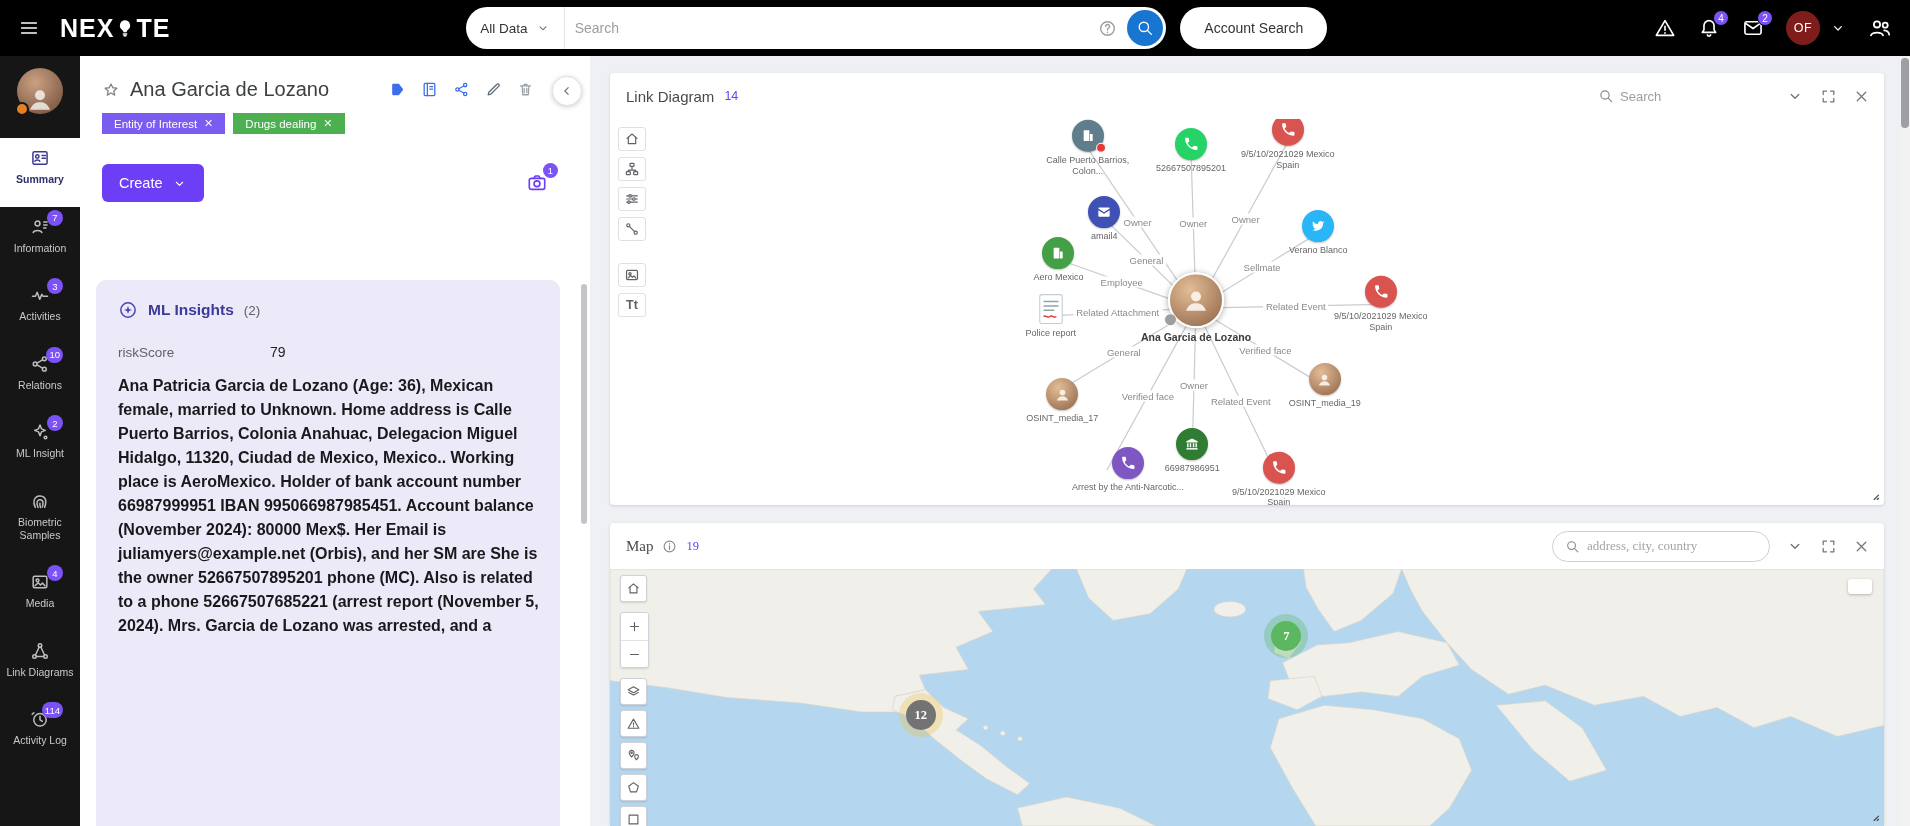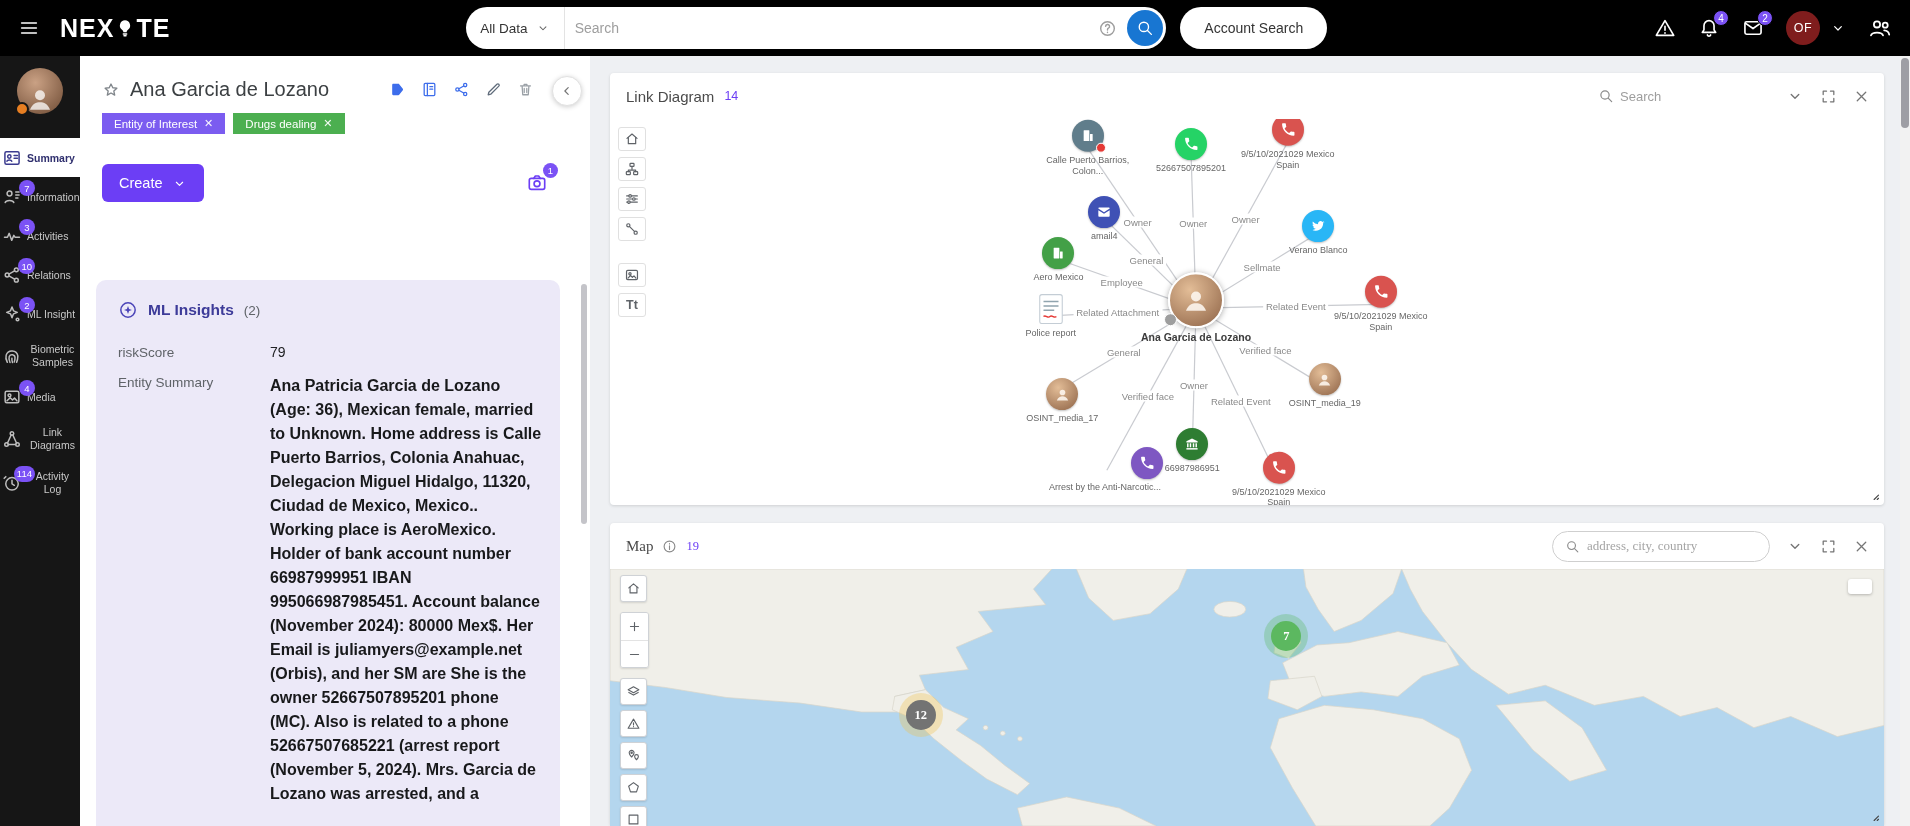--- a/index.html
+++ b/index.html
@@ -27,21 +27,21 @@
   .tb-chev { margin-left:-12px; cursor:pointer; display:flex; }
 
   
   .shell { display:flex; height:770px; }
 
   
   .sidebar { width:80px; background:#161616; flex:0 0 80px; display:flex; flex-direction:column; align-items:center; padding-top:12px; overflow:hidden; }
   .sb-avatar { position:relative; width:46px; height:46px; border-radius:50%; background:radial-gradient(circle at 40% 32%, #caa184, #6d4a33); margin-bottom:24px; cursor:pointer; flex:0 0 auto; display:flex; align-items:flex-end; justify-content:center; overflow:visible; }
   .sb-avatar .sil { color:rgba(255,255,255,.75); }
   .sb-avatar .status { position:absolute; left:-2px; bottom:-2px; width:14px; height:14px; border-radius:50%; background:#E67E22; border:2px solid #161616; }
-  .sb-item { width:100%; display:flex; flex-direction:row; align-items:center; gap:5px; padding:10px 2px 9px; cursor:pointer; }
+  .sb-item { width:100%; display:flex; flex-direction:column; align-items:center; gap:5px; padding:10px 2px 21px; cursor:pointer; }
   .sb-item .ic-wrap { position:relative; color:#bdbdbd; display:flex; }
   .sb-item .sb-label { font-size:10.5px; color:#c9c9c9; text-align:center; line-height:1.2; max-width:72px; }
   .sb-item.active { background:#fff; }
   .sb-item.active .ic-wrap { color:#3b3b8f; }
   .sb-item.active .sb-label { color:#2f2f6e; font-weight:700; }
   .sb-badge { position:absolute; top:-7px; right:-13px; background:#7B52F5; color:#fff; font-size:9.5px; min-width:16px; height:16px; border-radius:8px; display:flex; align-items:center; justify-content:center; padding:0 3px; }
 
   
   .entity-panel { width:510px; flex:0 0 510px; background:#fff; position:relative; padding-top:22px; overflow:hidden; }
   .e-head { display:flex; align-items:center; padding-left:22px; }
@@ -418,21 +418,20 @@
           </span>
         <span class="ml-title">ML Insights</span>
         <span class="ml-count">(2)</span>
       </div>
       <div class="ml-rows" id="ml-rows">
           <div class="ml-row">
             <div class="ml-label">riskScore</div>
             <div class="ml-value">79</div>
           </div>
           <div class="ml-row">
-            <div class="ml-label">Entity Summary</div>
             <div class="ml-value bold">Ana Patricia Garcia de Lozano (Age: 36), Mexican female, married to Unknown. Home address is Calle Puerto Barrios, Colonia Anahuac, Delegacion Miguel Hidalgo, 11320, Ciudad de Mexico, Mexico.. Working place is AeroMexico. Holder of bank account number 66987999951 IBAN 995066987985451. Account balance (November 2024): 80000 Mex$. Her Email is juliamyers@example.net (Orbis), and her SM are She is the owner 52667507895201 phone (MC). Also is related to a phone 52667507685221 (arrest report (November 5, 2024). Mrs. Garcia de Lozano was arrested, and a</div>
           </div>
         </div>
     </div>
     <div class="e-scrollbar"></div>
   </section>
 
   <main class="workspace">
 
     <div class="panel link">
@@ -619,21 +618,21 @@
                   <svg width="17" height="17" viewBox="0 0 24 24" fill="none" stroke="currentColor" stroke-width="1.8" stroke-linecap="round" stroke-linejoin="round">
                     <g fill="currentColor" stroke="none">
                       <circle cx="12" cy="9" r="4"></circle>
                       <path d="M4 20.5c1.6-4.6 5-6 8-6s6.4 1.4 8 6z"></path>
                     </g>
                   </svg>
                 </span>
               </div>
               <div class="g-label">OSINT_media_17</div>
             </div>
-            <div class="g-node t-phone_purple" style="left: 495px; top: 351.26px; align-items: flex-end;">
+            <div class="g-node t-phone_purple" style="left: 518px; top: 351.26px;">
               <div class="g-ic" style="background: rgb(126, 87, 194);">
                 <svg width="16" height="16" viewBox="0 0 24 24" fill="none" stroke="currentColor" stroke-width="1.8" stroke-linecap="round" stroke-linejoin="round">
                   <path fill="currentColor" stroke="none" d="M6.9 10.3c1.5 2.9 3.9 5.3 6.8 6.8l2.2-2.2c.3-.3.7-.4 1.1-.3 1.2.4 2.4.6 3.7.6.6 0 1 .4 1 1v3.7c0 .6-.4 1-1 1C11 20.9 3.1 13 3.1 3.3c0-.6.4-1 1-1h3.7c.6 0 1 .4 1 1 0 1.3.2 2.5.6 3.7.1.4 0 .8-.3 1.1z"></path>
                 </svg>
               </div>
               <div class="g-label">Arrest by the Anti-Narcotic...</div>
             </div>
             <div class="g-node t-bank" style="left: 582.218px; top: 332.346px;">
               <div class="g-ic" style="background: rgb(46, 125, 50);">
                 <svg width="16" height="16" viewBox="0 0 24 24" fill="none" stroke="currentColor" stroke-width="1.8" stroke-linecap="round" stroke-linejoin="round">

